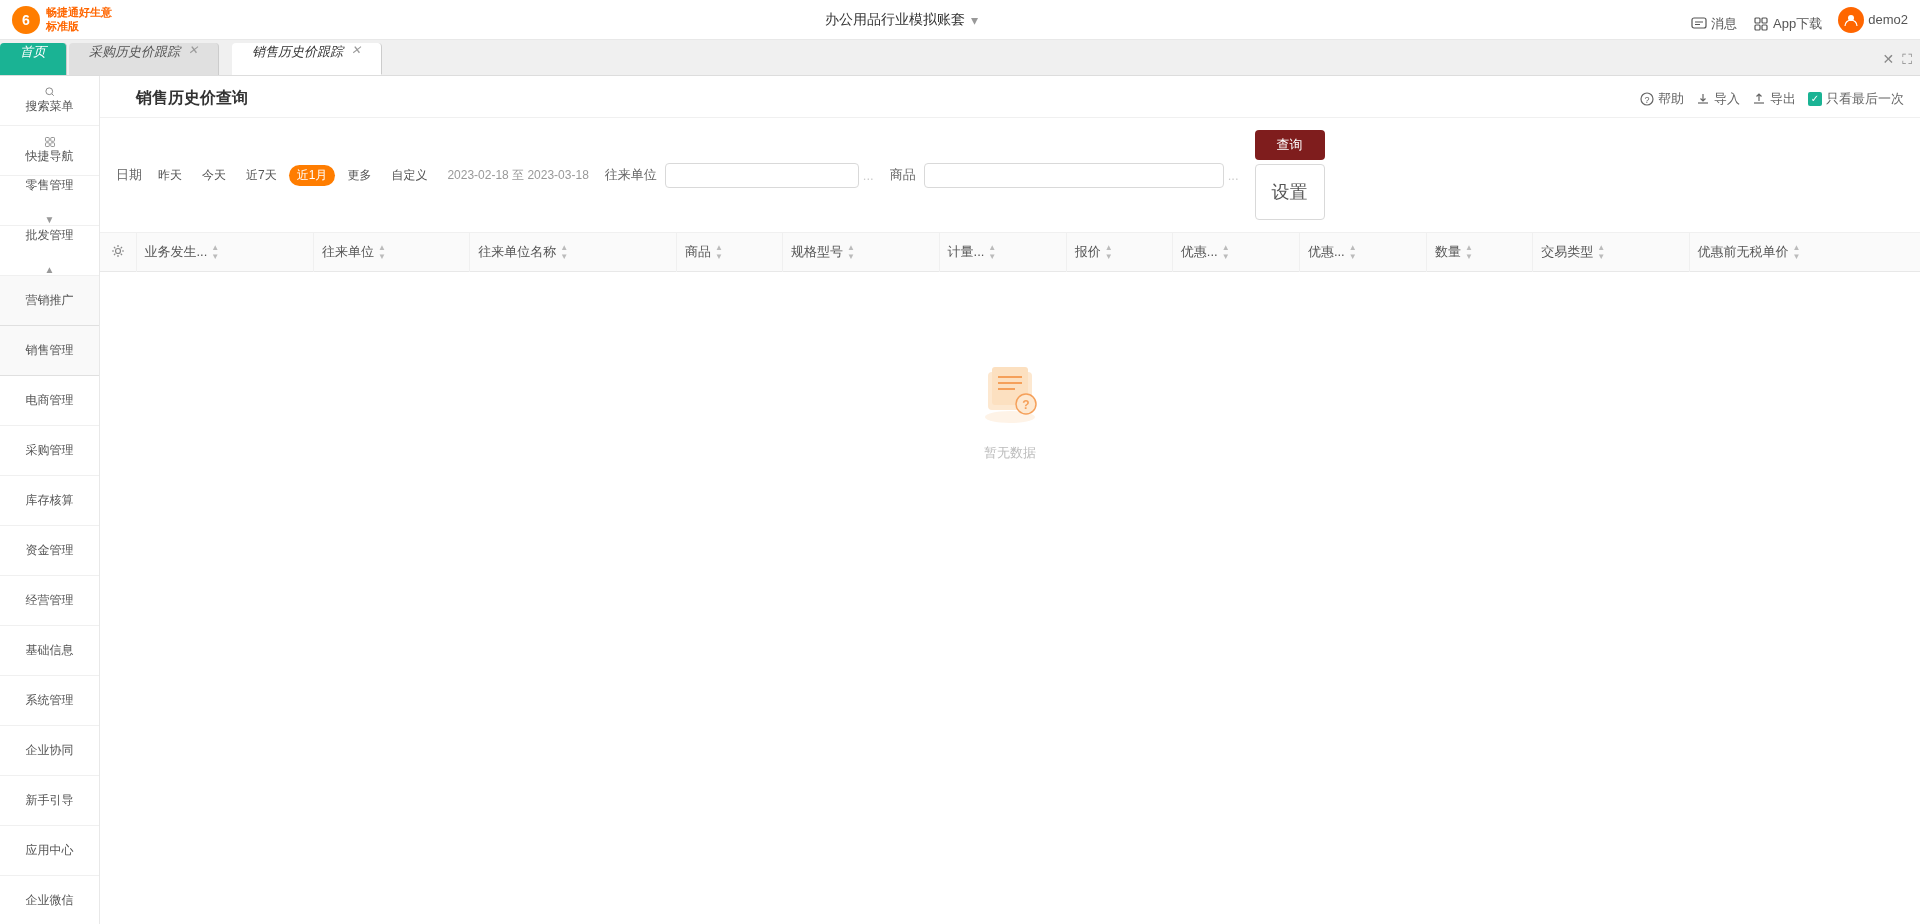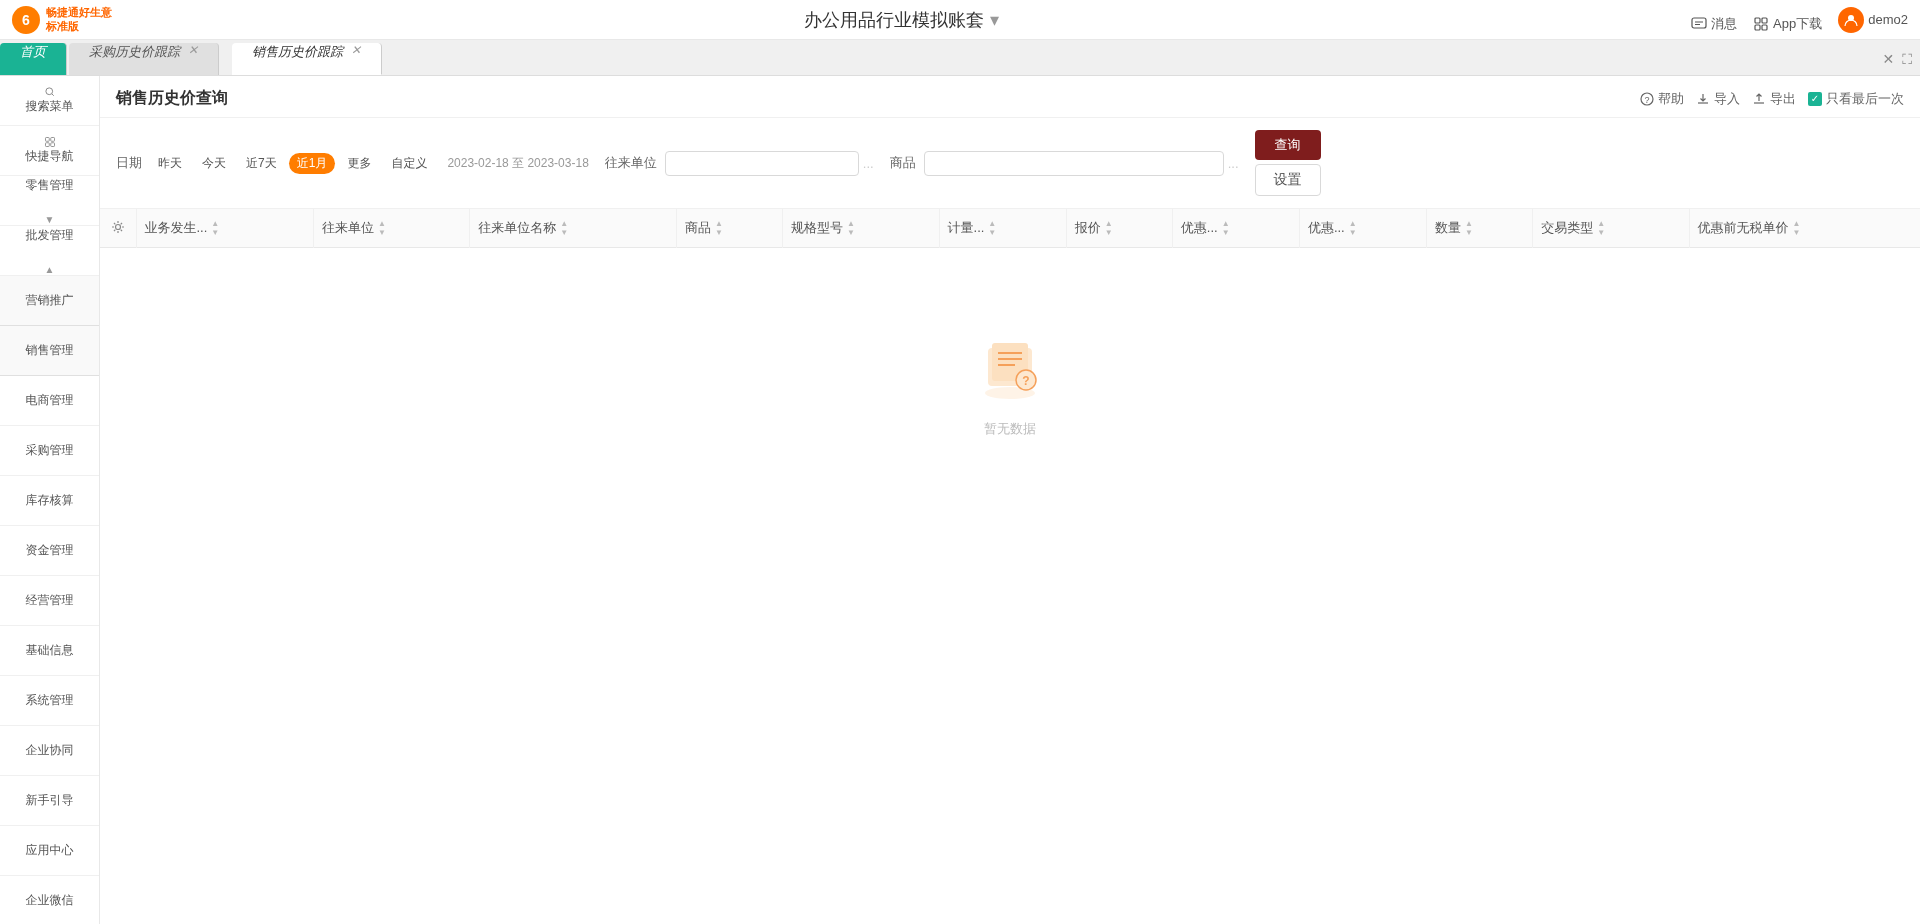--- a/index.html
+++ b/index.html
@@ -36,21 +36,21 @@
       line-height: 1.2;
       font-weight: bold;
     }
     .top-bar-center {
       display: flex;
       align-items: center;
       gap: 6px;
       color: #666;
       font-size: 13px;
     }
-    .top-bar-center select, .top-bar-center span { background: none; border: none; font-size: 18px; color: #333; }
+    .top-bar-center select, .top-bar-center span { background: none; border: none; font-size: 14px; color: #333; }
     .top-bar-right {
       display: flex;
       align-items: flex-end;
       gap: 16px;
       font-size: 13px;
       color: #555;
     }
     .top-bar-right .action-item {
       display: flex;
       align-items: center;
@@ -188,20 +188,21 @@
       padding: 12px 16px 8px;
       display: flex;
       align-items: center;
       justify-content: space-between;
       border-bottom: 1px solid #f0f0f0;
     }
     .page-title {
       font-size: 16px;
       font-weight: 600;
       color: #333;
+      margin-left: 20px;
     }
     .page-header-actions {
       display: flex;
       align-items: center;
       gap: 12px;
       font-size: 13px;
       color: #666;
     }
     .page-header-actions .action {
       display: flex;
@@ -294,22 +295,22 @@
       padding: 6px 20px;
       font-size: 13px;
       cursor: pointer;
       white-space: nowrap;
     }
     .settings-btn {
       background: #fff;
       color: #555;
       border: 1px solid #d9d9d9;
       border-radius: 4px;
-      padding: 6px 16px;
-      font-size: 14px;
+      padding: 15px 16px;
+      font-size: 18px;
       cursor: pointer;
     }
     .btn-col {
       display: flex;
       flex-direction: column;
       gap: 4px;
     }
 
     
     .table-area {

